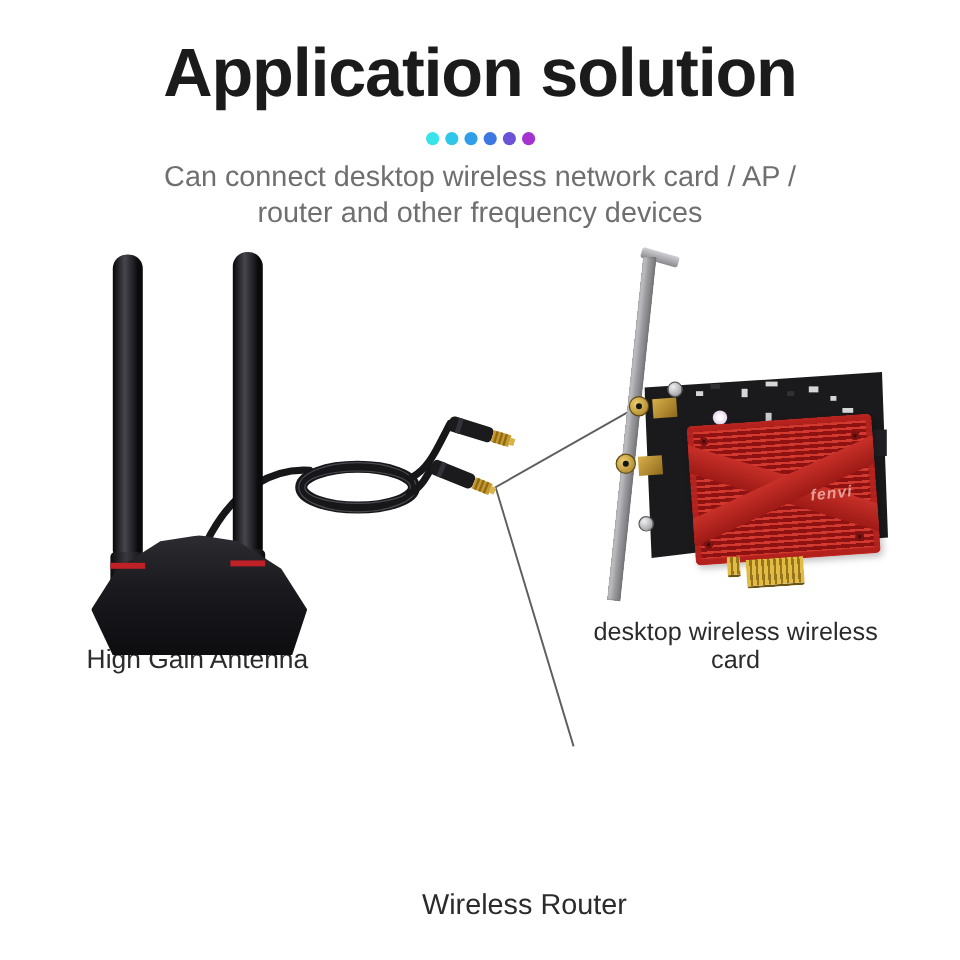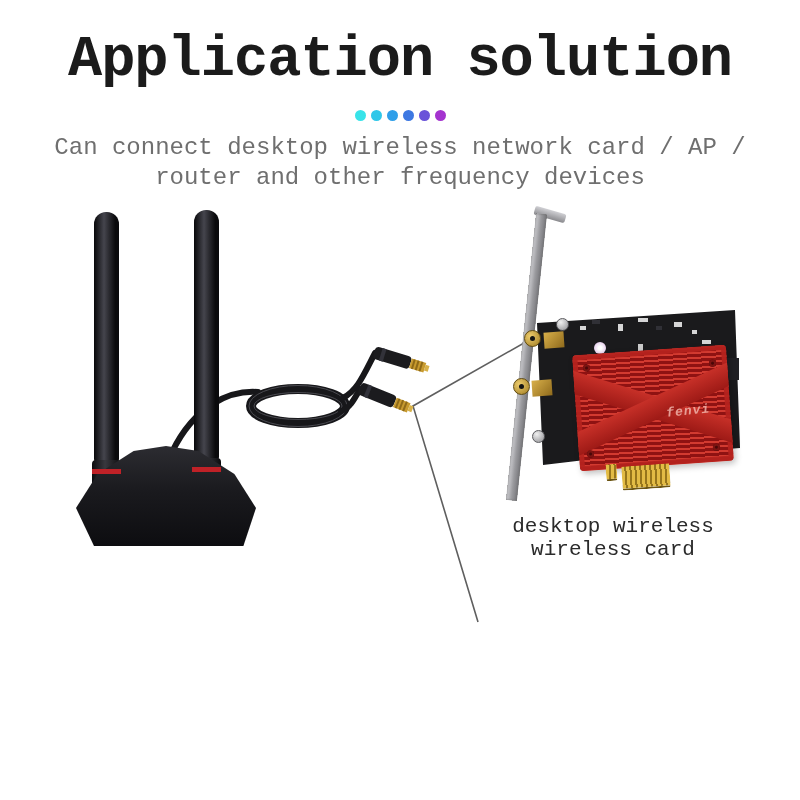--- a/index.html
+++ b/index.html
@@ -1,17 +1,17 @@
 <!DOCTYPE html>
 <html><head>
 <meta charset="utf-8">
 <style>
   html,body{margin:0;padding:0;background:#fff;}
   .stage{position:relative;width:800px;height:800px;margin:0 auto;background:#ffffff;
-         font-family:Liberation Mono, monospace;overflow:hidden;}
+         font-family:Liberation Sans, sans-serif;overflow:hidden;}
 
   
   .title{position:absolute;left:0;right:0;top:28px;text-align:center;
          font-size:57px;font-weight:700;color:#1b1b1b;letter-spacing:-1px;}
   .dots{position:absolute;left:0;right:0;top:110px;display:flex;justify-content:center;gap:5px;}
   .dot{width:11px;height:11px;border-radius:50%;}
   .subtitle{position:absolute;left:0;right:0;text-align:center;
             font-size:24px;color:#6f6f6f;line-height:30px;}
   .sub1{top:133px;} .sub2{top:163px;}
 
@@ -168,20 +168,21 @@
 
   <div class="antenna">
     <div class="rod r-left"></div>
     <div class="rod r-right"></div>
     <div class="joint j-left"></div>
     <div class="joint j-right"></div>
     <div class="ring g-left"></div>
     <div class="ring g-right"></div>
     <div class="ant-base"></div>
   </div>
+  <div class="lbl lbl-antenna">High Gain Antenna</div>
 
   <div class="card">
     <div class="bracket-tab"></div>
     <div class="bracket"></div>
     <div class="pcb"></div>
     <div class="sma-jack jack1"></div>
     <div class="sma-jack jack2"></div>
     <div class="sma-port port1"></div>
     <div class="sma-port port2"></div>
     <div class="screw sc1"></div>
@@ -206,14 +207,15 @@
       <div class="hs-screw h2"></div>
       <div class="hs-screw h3"></div>
       <div class="hs-screw h4"></div>
       <span class="fenvi">fenvi</span>
     </div>
     <div class="pcie pcie-a"></div>
     <div class="pcie pcie-b"></div>
   </div>
   <div class="lbl lbl-card">desktop wireless wireless card</div>
 
+  <div class="lbl lbl-router">Wireless Router</div>
 
 </div>
 
 </body></html>

